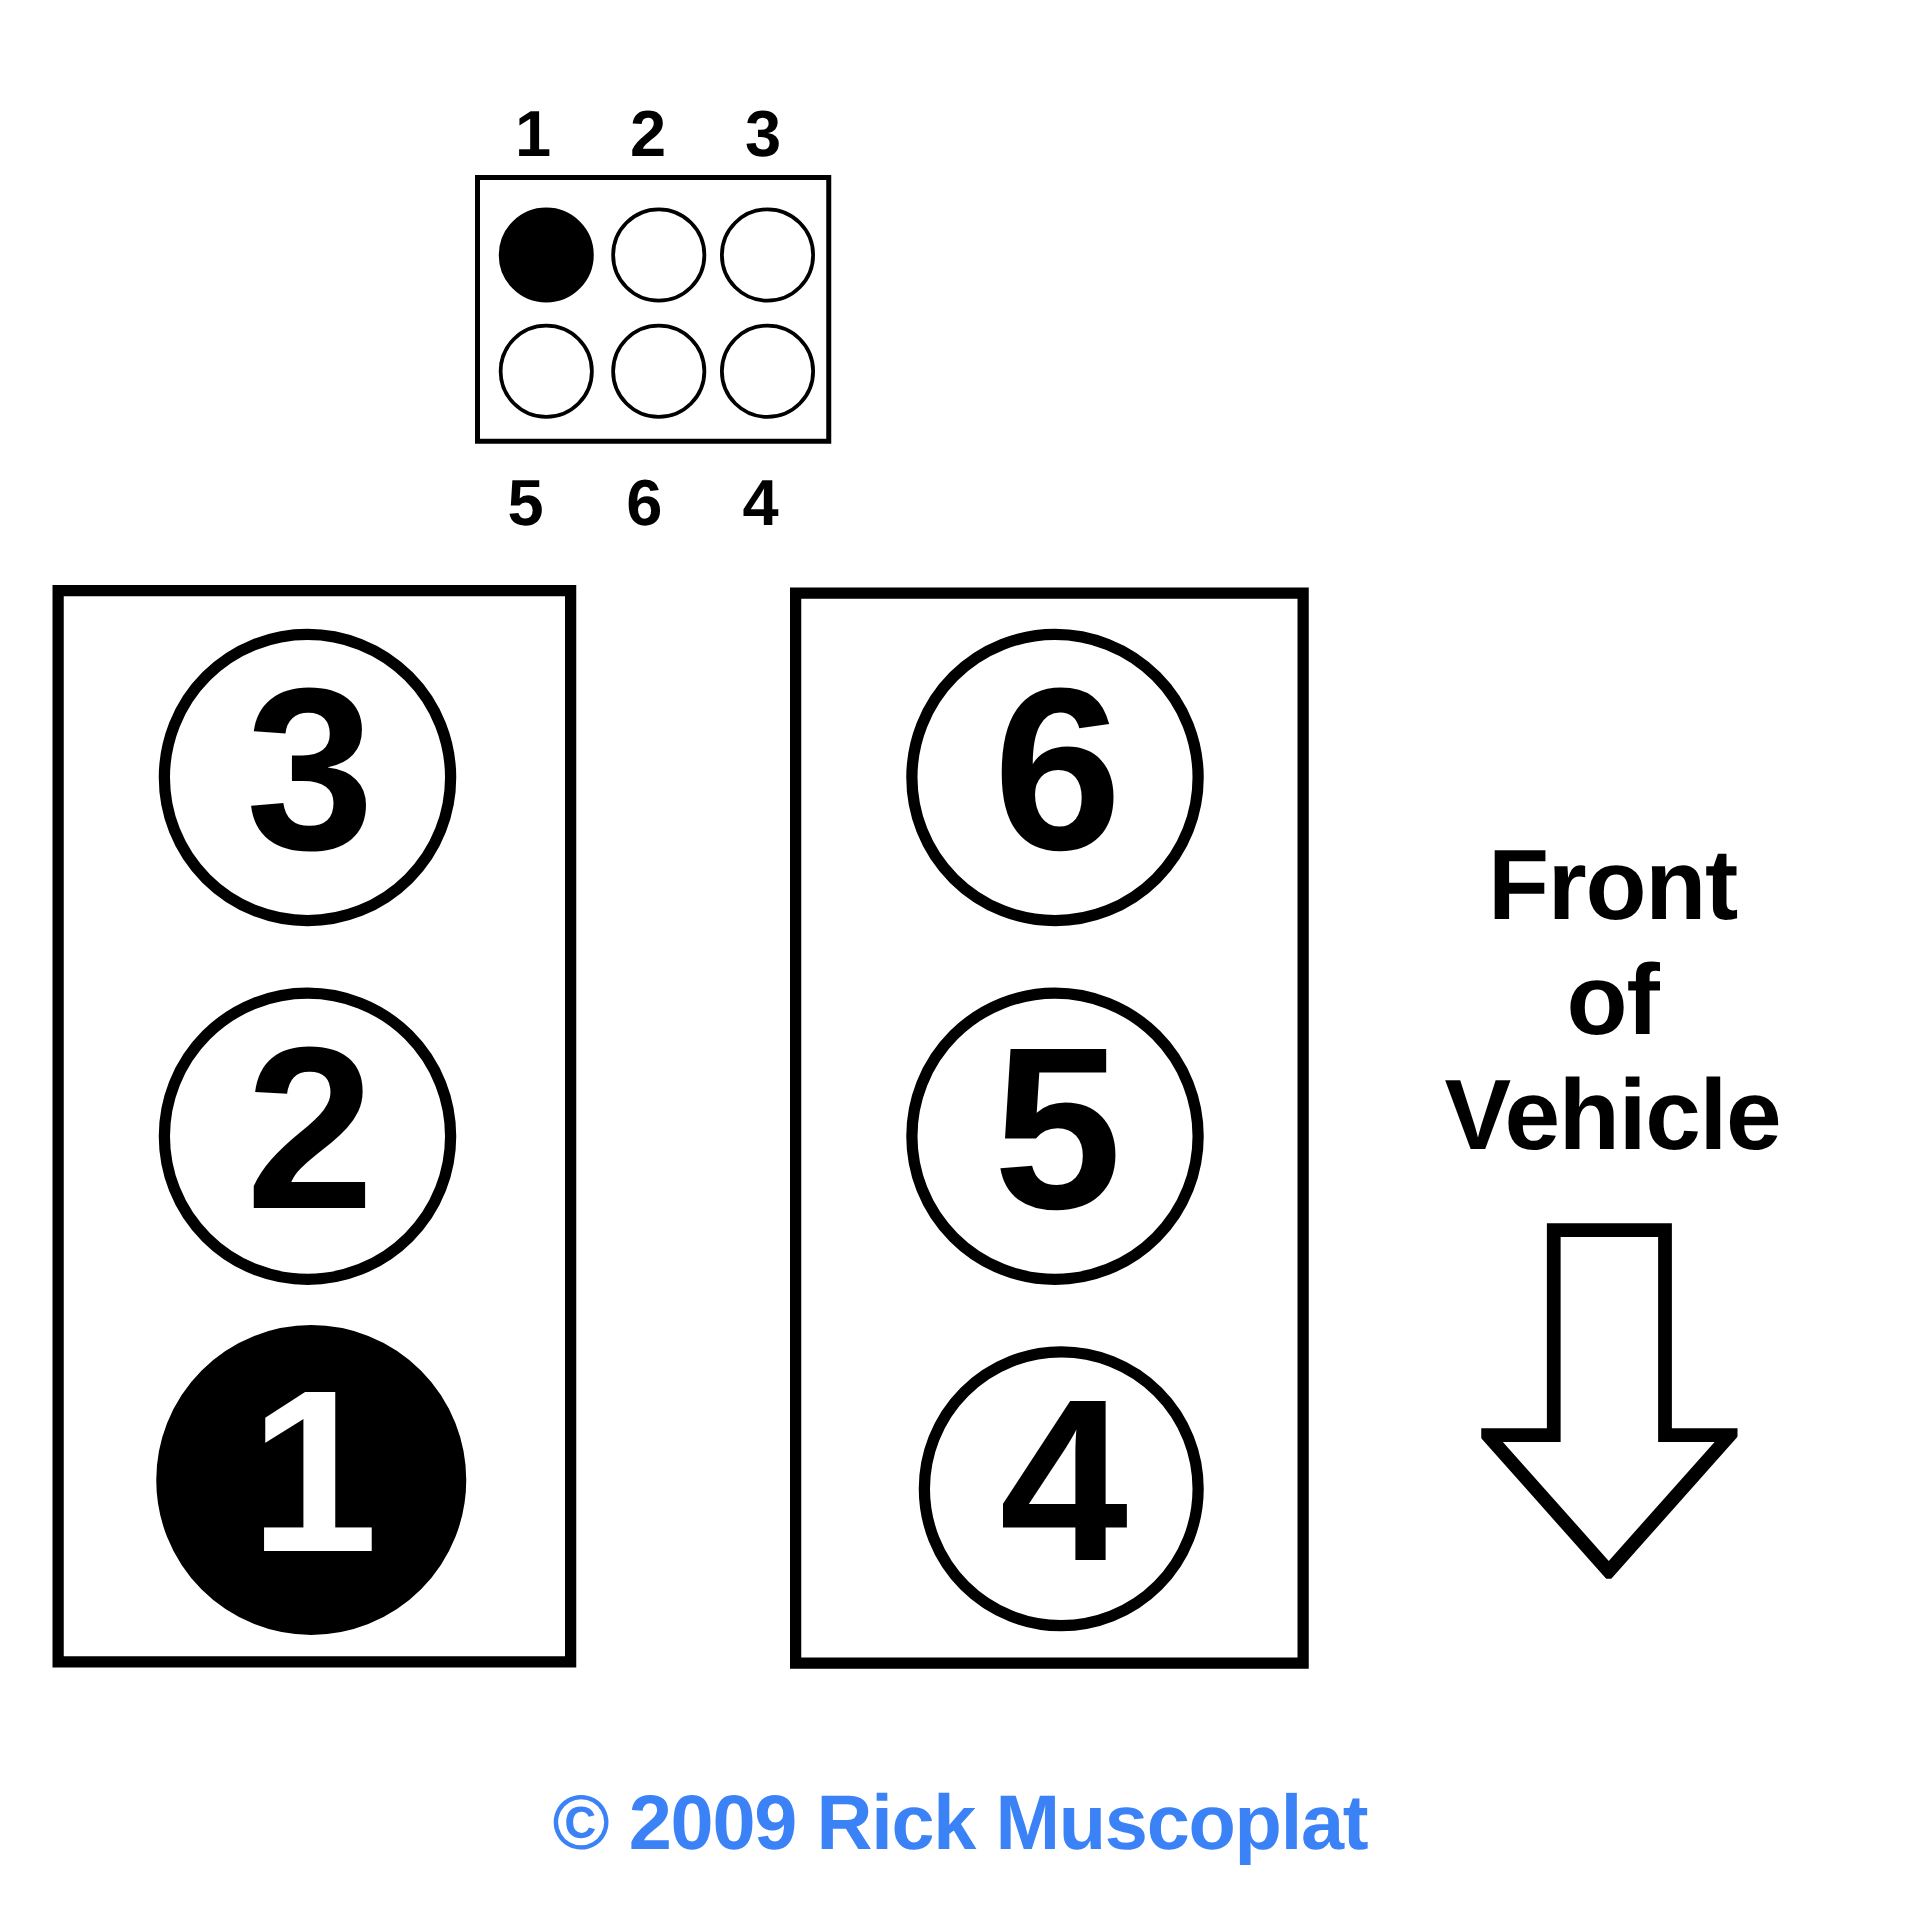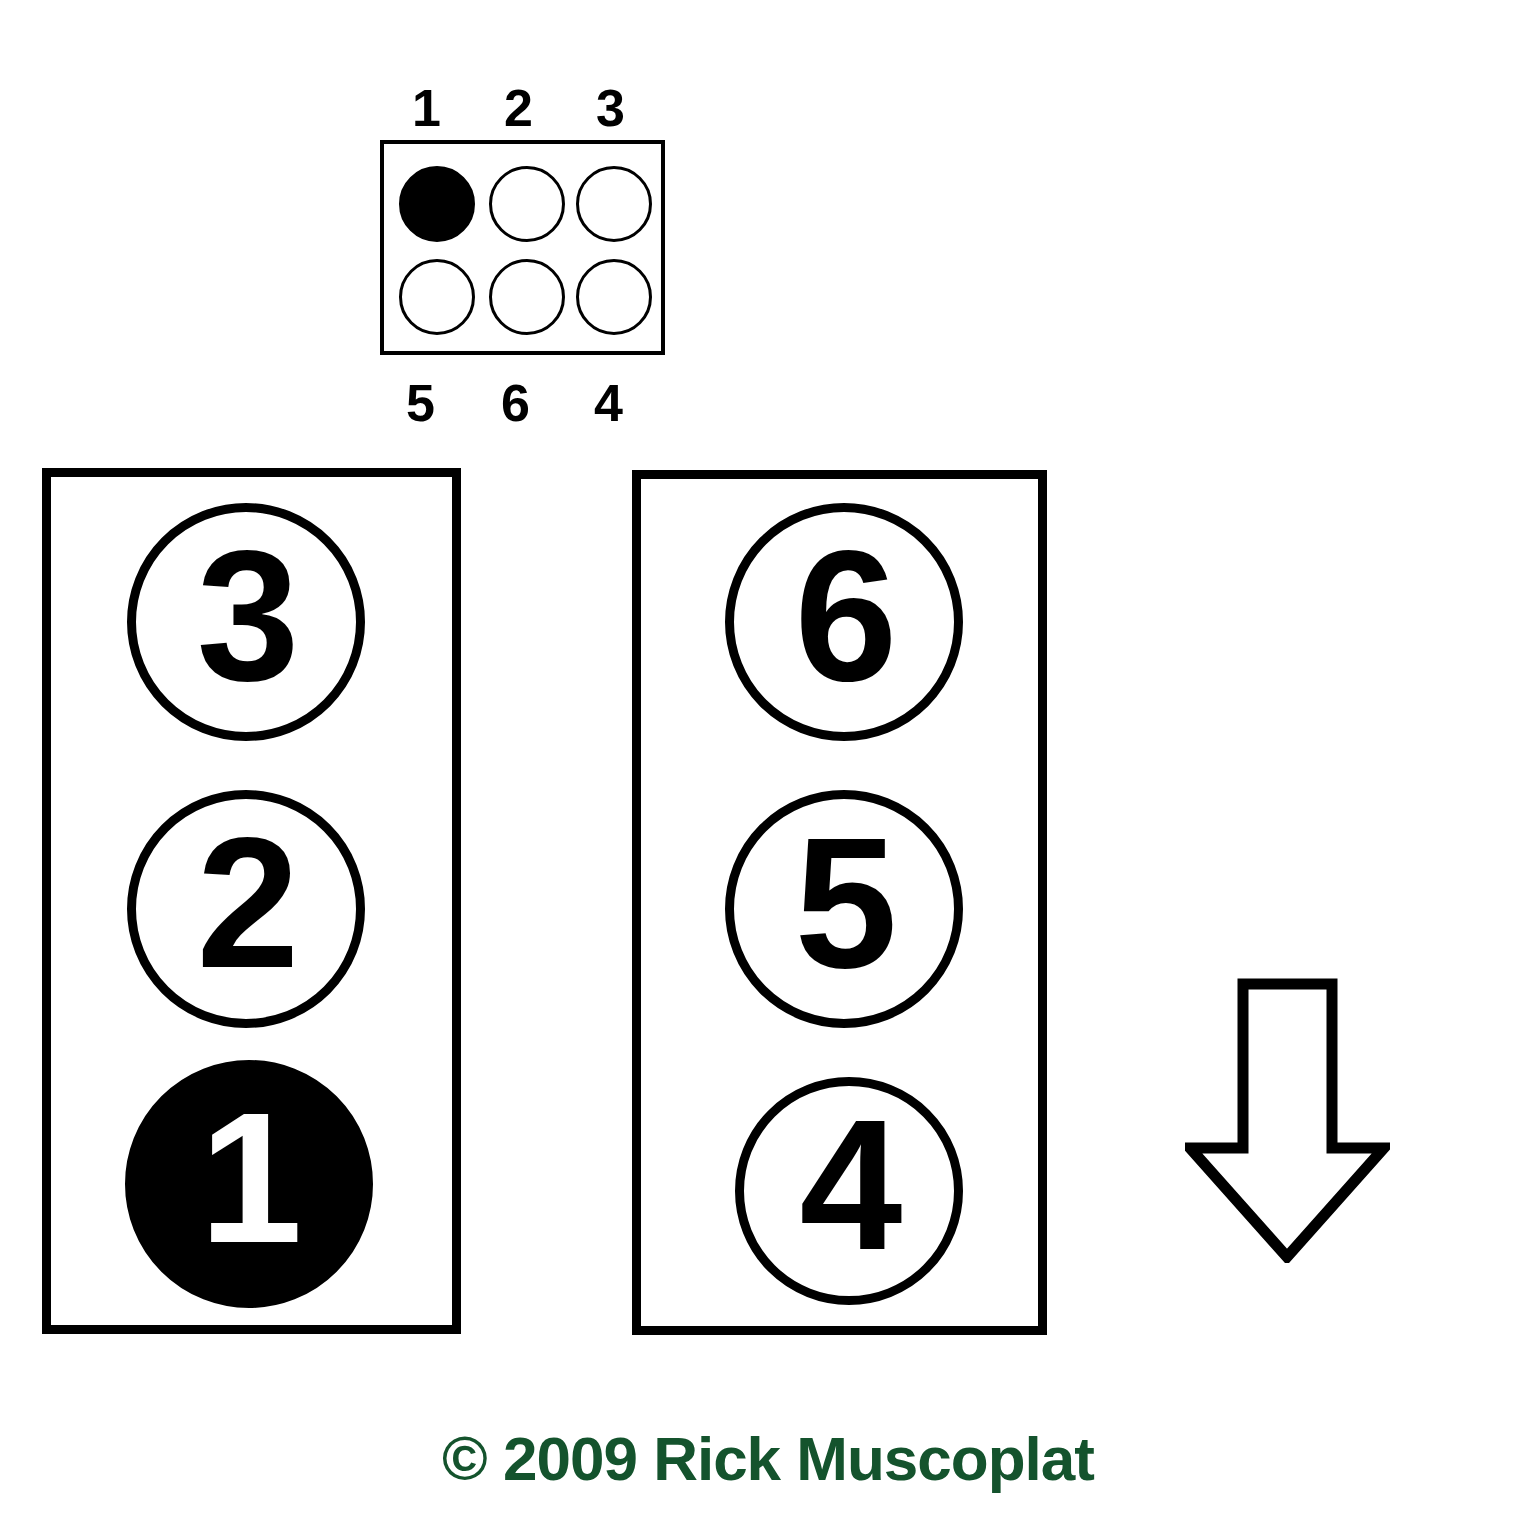--- a/index.html
+++ b/index.html
@@ -119,21 +119,21 @@
   #copyright {
     position: absolute;
     left: 0;
     top: 1424px;
     width: 1536px;
     text-align: center;
     font-family: "Liberation Sans", sans-serif;
     font-weight: bold;
     font-size: 62px;
     line-height: 70px;
-    color: #14532d;
+    color: #3b82f6;
     letter-spacing: -1px;
   }
 </style>
 </head>
 <body>
 
 <div id="stage">
 
   <div>
 
@@ -172,20 +172,25 @@
       <span class="cyl-num">6</span>
     </div>
     <div class="cyl" style="left:84px; top:311px; width:238px; height:238px;">
       <span class="cyl-num">5</span>
     </div>
     <div class="cyl" style="left:94px; top:598px; width:228px; height:228px;">
       <span class="cyl-num">4</span>
     </div>
   </div>
 
+  <div id="front-of-vehicle">
+    <span class="fov-line">Front</span>
+    <span class="fov-line">of</span>
+    <span class="fov-line">Vehicle</span>
+  </div>
 
   <svg id="front-arrow" viewBox="0 0 205 285">
     <polygon points="58,6 147,6 147,170 199,170 102,279 5,170 58,170" fill="#ffffff" stroke="#000000" stroke-width="11" stroke-linejoin="miter"></polygon>
   </svg>
 
   <div id="copyright">© 2009 Rick Muscoplat</div>
 
 </div>
 
 </body></html>

